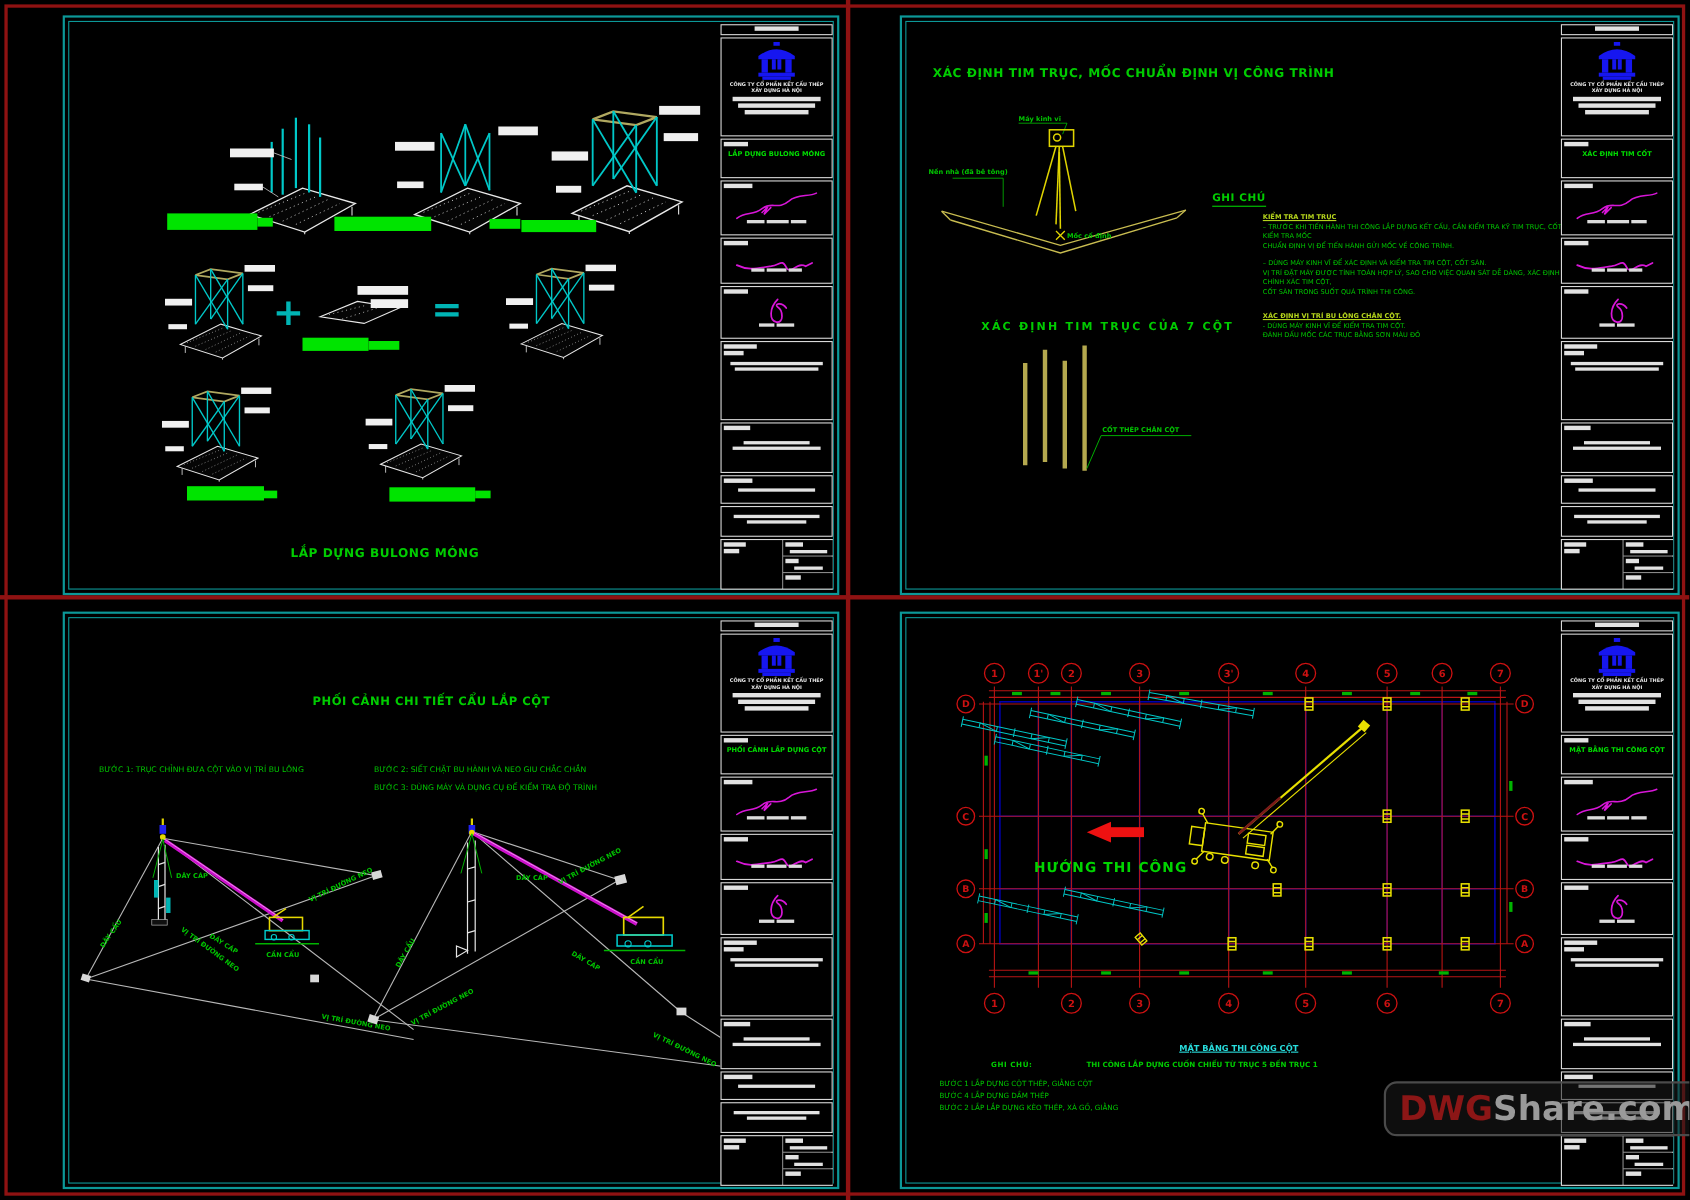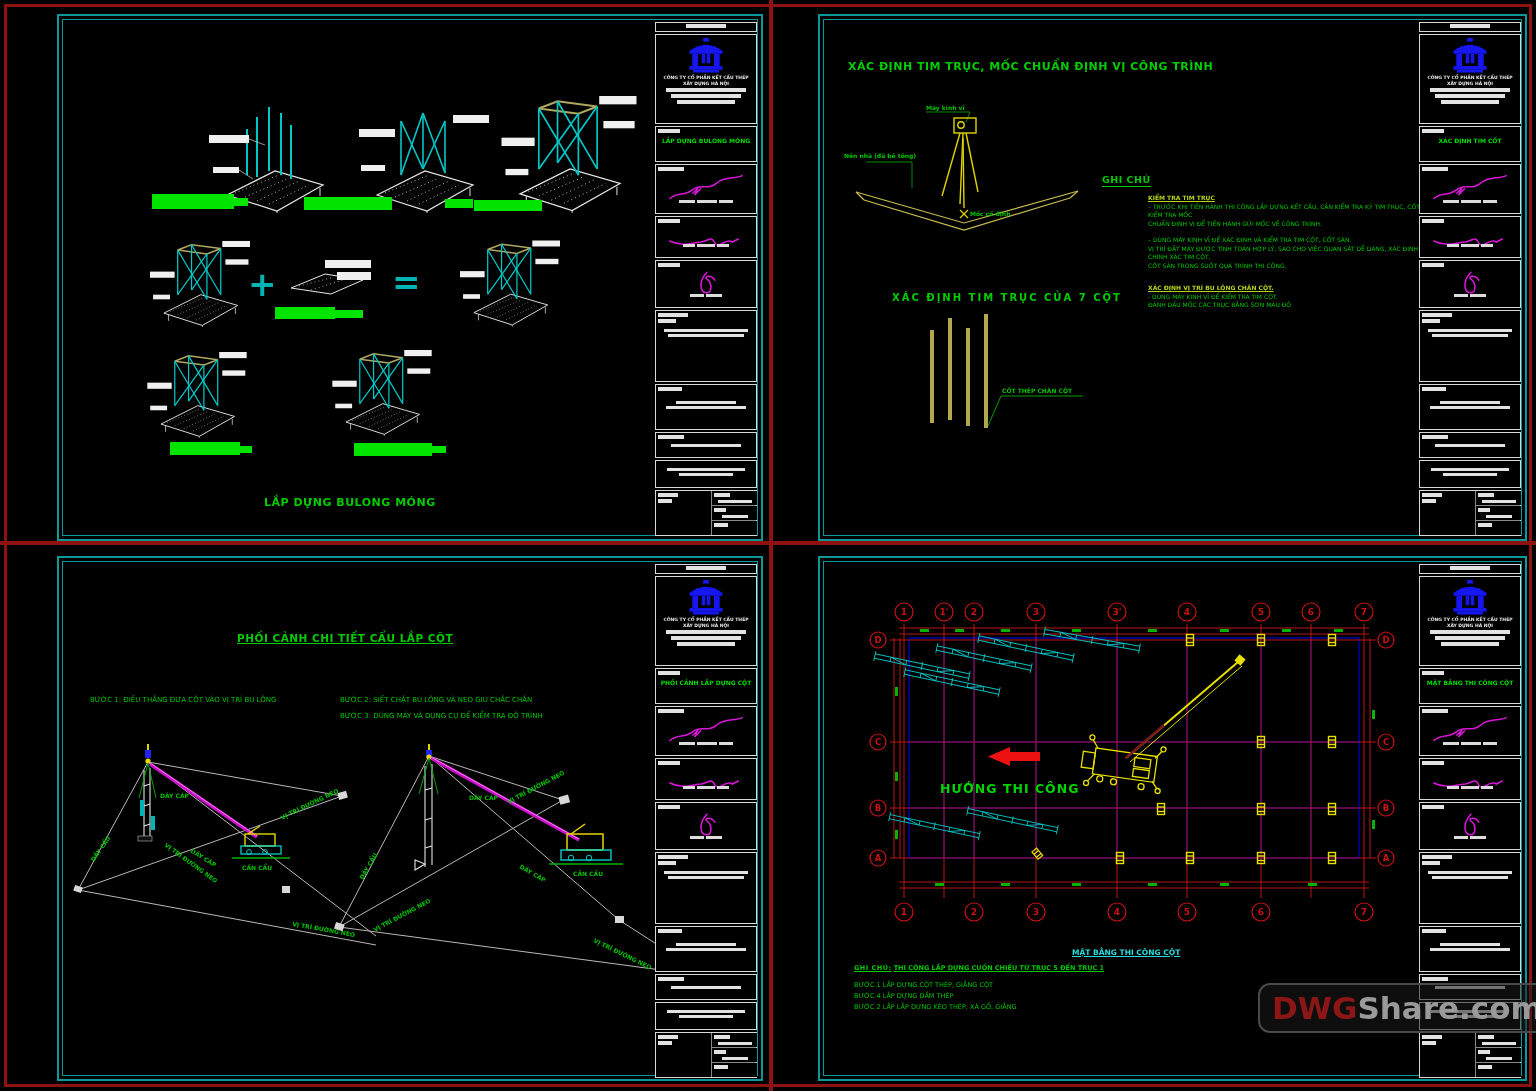--- a/index.html
+++ b/index.html
@@ -23,21 +23,21 @@
   .sigsvg{position:absolute;left:6px;top:7px;width:88px;height:30px;}
   .sig{stroke:#d816d8;stroke-width:1.6;fill:none;stroke-linecap:round;}
   .caprow{position:absolute;bottom:3px;left:0;right:0;text-align:center;}
   .bsm{display:inline-block;height:3px;background:#dcdcdc;margin:0 1px;vertical-align:middle;}
   .tb-grid{border:1px solid #d8d8d8;flex:1;display:grid;grid-template-columns:55% 45%;grid-template-rows:1fr 1fr 1fr;gap:1px;background:#888;}
   .tb-gc{background:#000;position:relative;}
   .logo{display:block;margin:3px auto 1px auto;width:42px;height:36px;}
   
   .g-head{color:#00cc00;font-weight:bold;letter-spacing:.5px;}
   .g-txt{color:#00c800;}
-  .underline{text-decoration:underline;}
+  .underline{margin-left:47px;}
   .gbar{position:absolute;background:#00e400;}
   svg text{font-family:"DejaVu Sans",sans-serif;}
   .lg{fill:#00c400;font-size:6px;font-weight:bold;}
   .notes p{margin:0;}
   
   .wm{position:absolute;left:1258px;top:983px;width:292px;height:50px;border:2px solid #4a4a4a;
       border-radius:12px;background:rgba(25,25,25,.55);z-index:9;display:flex;align-items:center;padding-left:12px;box-sizing:border-box;}
   .wm .p1{color:#8c1616;font-size:31px;font-weight:bold;}
   .wm .p2{color:#9a9a9a;font-size:31px;font-weight:bold;}
 </style>
@@ -405,22 +405,22 @@
       <div class="tb-gc">
             <i class="ctl" style="width:14px"></i>
           </div>
     </div>
   </aside>
 </section>
 
 <section class="sheet" style="left:57px;top:556px;width:702px;height:521px;">
 
   <div class="abs g-head underline" style="left:178px;top:74px;font-size:10.5px">PHỐI CẢNH CHI TIẾT CẨU LẮP CỘT</div>
-  <div class="abs g-txt" style="left:31px;top:138px;font-size:7px">BƯỚC 1: ĐIỀU THẲNG ĐƯA CỘT VÀO VỊ TRÍ BU LÔNG</div>
-  <div class="abs g-txt" style="left:281px;top:138px;font-size:7px">BƯỚC 2: SIẾT CHẶT BU LÔNG VÀ NEO GIU CHẮC CHẮN</div>
+  <div class="abs g-txt" style="left:31px;top:138px;font-size:7px">BƯỚC 1: TRỤC CHỈNH ĐƯA CỘT VÀO VỊ TRÍ BU LÔNG</div>
+  <div class="abs g-txt" style="left:281px;top:138px;font-size:7px">BƯỚC 2: SIẾT CHẶT BU HÀNH VÀ NEO GIU CHẮC CHẮN</div>
   <div class="abs g-txt" style="left:281px;top:154px;font-size:7px">BƯỚC 3: DÙNG MÁY VÀ DỤNG CỤ ĐỂ KIỂM TRA ĐỘ TRÌNH</div>
 
   <svg class="abs" style="left:1px;top:182px" width="320" height="215" viewBox="0 0 320 215">
     <g stroke="#b8b8b8" stroke-width="1" fill="none">
       <line x1="88" y1="22" x2="18" y2="150"></line>
       <line x1="88" y1="22" x2="282" y2="56"></line>
       <line x1="88" y1="22" x2="316" y2="196"></line>
       <line x1="18" y1="150" x2="316" y2="205"></line>
       <line x1="18" y1="150" x2="282" y2="56"></line>
     </g>

